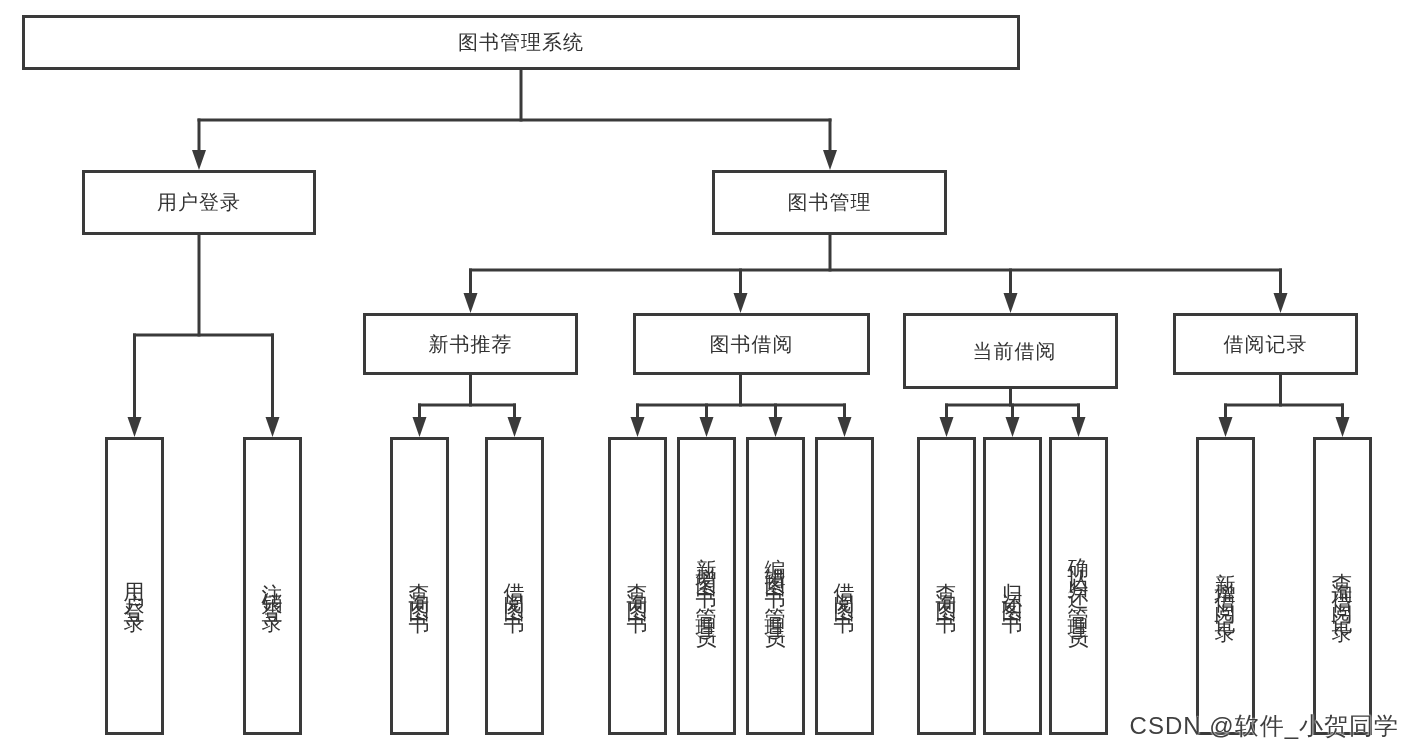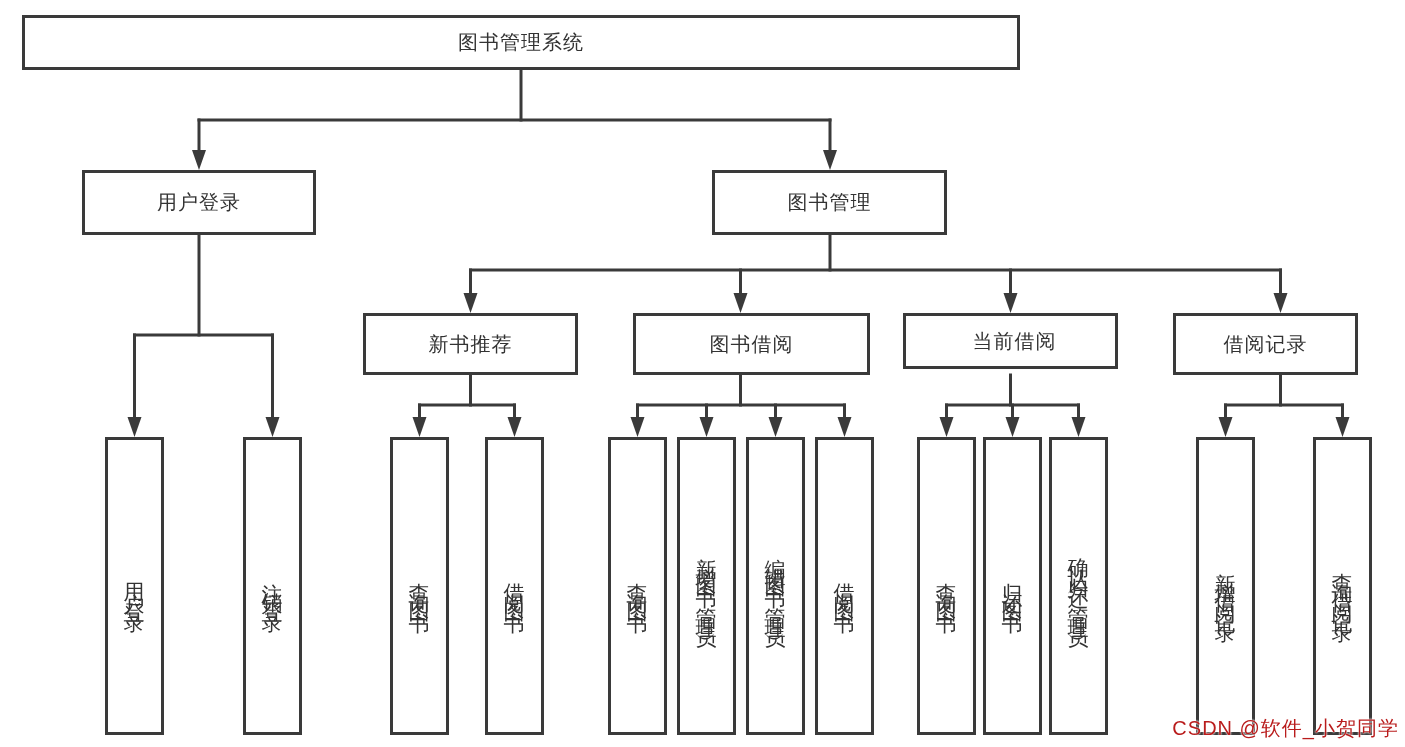--- a/index.html
+++ b/index.html
@@ -17,21 +17,21 @@
     display:flex; align-items:center; justify-content:center;
     color:#333333;
   }
   .node.h { font-size:20px; letter-spacing:1px; }
   .vtext {
     writing-mode:vertical-rl; text-orientation:mixed;
     font-size:21px; letter-spacing:10px; line-height:1; color:#333333;
   }
   .watermark {
     position:absolute; right:6px; bottom:5px;
-    font-size:20px; color:#b91c1c;
+    font-size:24px; color:#404040;
     text-shadow:0 0 2px #ffffff, 0 0 2px #ffffff;
     z-index:5; letter-spacing:1px;
   }
 </style>
 </head>
 <body>
 
 <div class="canvas">
 
   <svg class="connectors" viewBox="0 0 1405 747">
@@ -110,21 +110,21 @@
     </g>
   </svg>
 
   <div class="node h" style="left:22px; top:15px; width:998px; height:55px;">图书管理系统</div>
 
   <div class="node h" style="left:82px; top:170px; width:234px; height:65px;">用户登录</div>
   <div class="node h" style="left:712px; top:170px; width:235px; height:65px;">图书管理</div>
 
   <div class="node h" style="left:363px; top:313px; width:215px; height:62px;">新书推荐</div>
   <div class="node h" style="left:633px; top:313px; width:237px; height:62px;">图书借阅</div>
-  <div class="node h" style="left:903px; top:313px; width:215px; height:56px;padding-left:8px;">当前借阅</div>
+  <div class="node h" style="left:903px; top:313px; width:215px; height:76px;padding-left:8px;">当前借阅</div>
   <div class="node h" style="left:1173px; top:313px; width:185px; height:62px;">借阅记录</div>
 
   <div class="node" style="left:105px; top:437px; width:59px; height:298px;">
     <span class="vtext">用户登录</span>
   </div>
   <div class="node" style="left:243px; top:437px; width:59px; height:298px;">
     <span class="vtext">注销登录</span>
   </div>
 
   <div class="node" style="left:390px; top:437px; width:59px; height:298px;">

